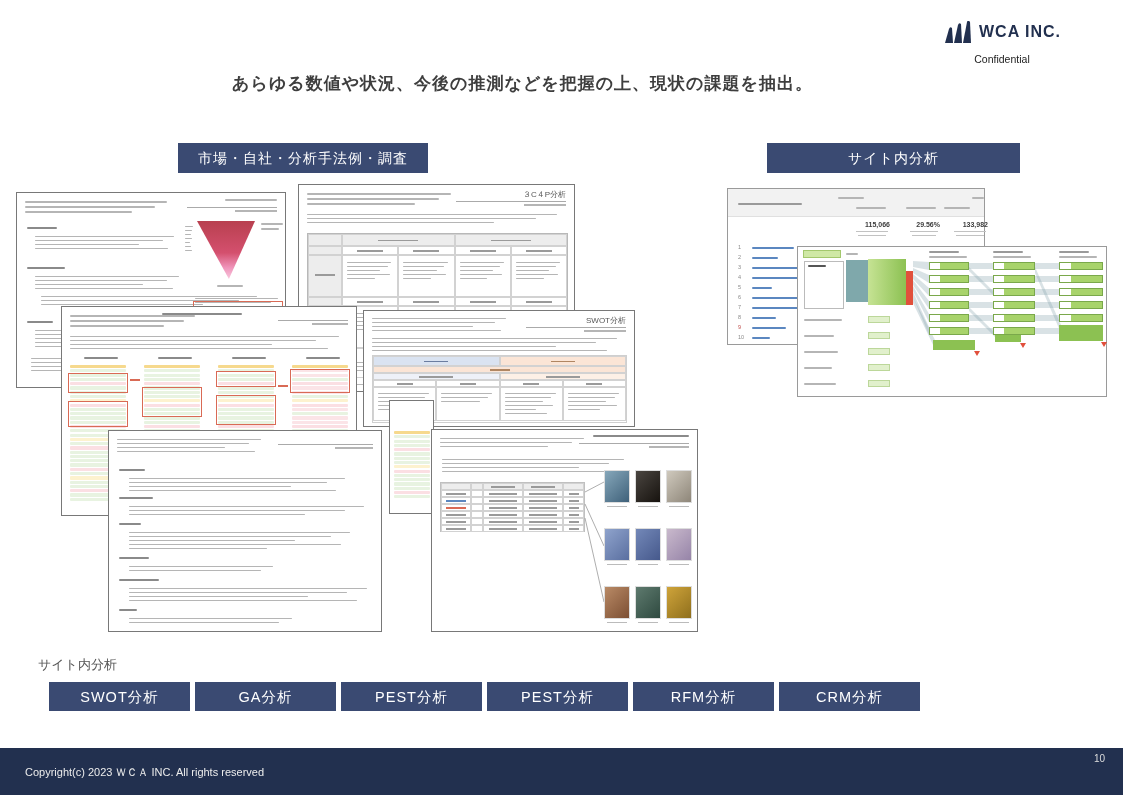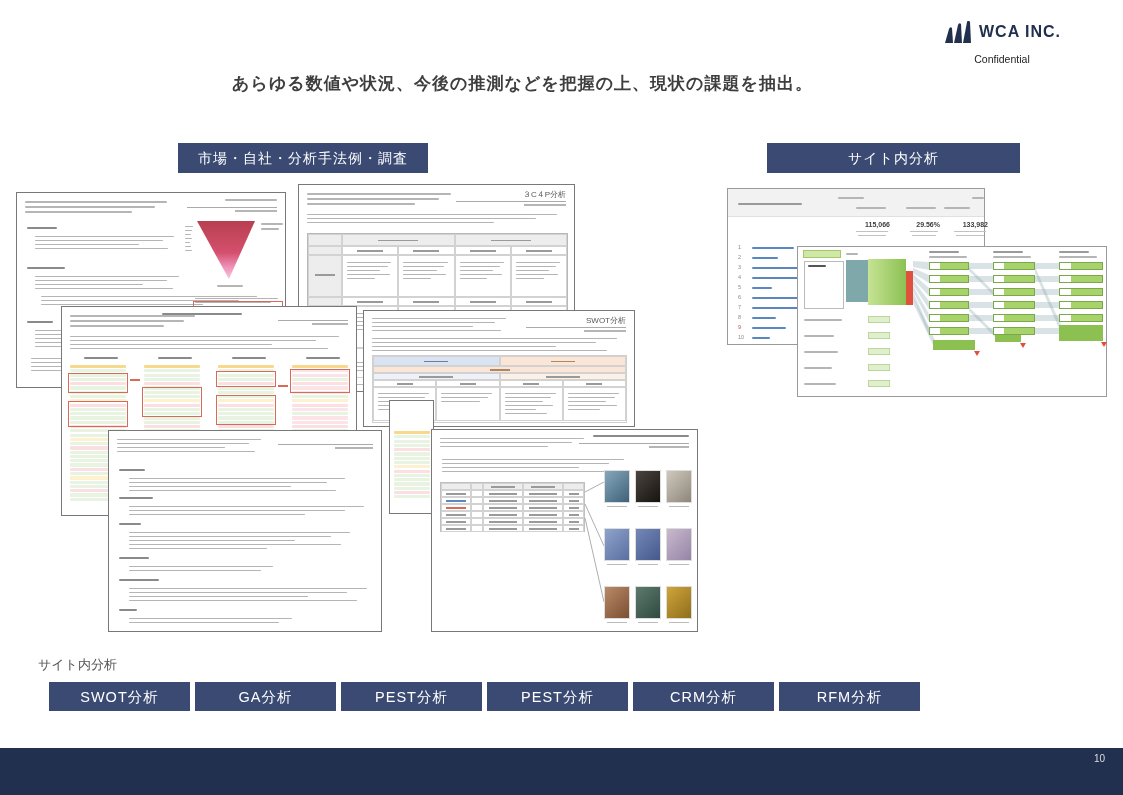--- a/index.html
+++ b/index.html
@@ -938,20 +938,21 @@
     <div class="redtick" style="left:222px;top:96px;"></div>
     <div class="redtick" style="left:303px;top:95px;"></div>
   </div>
 
   <div class="methods-label">サイト内分析</div>
   <div class="methods-row">
     <button class="method-btn">SWOT分析</button>
     <button class="method-btn">GA分析</button>
     <button class="method-btn">PEST分析</button>
     <button class="method-btn">PEST分析</button>
+    <button class="method-btn">RFM分析</button>
     <button class="method-btn">CRM分析</button>
-    <button class="method-btn">RFM分析</button>
   </div>
 
   <div class="footer-bar">
+    <span class="copyright">Copyright(c) 2023 ＷＣＡ INC. All rights reserved</span>
     <span class="pagenum">10</span>
   </div>
 </div>
 
 </body></html>

